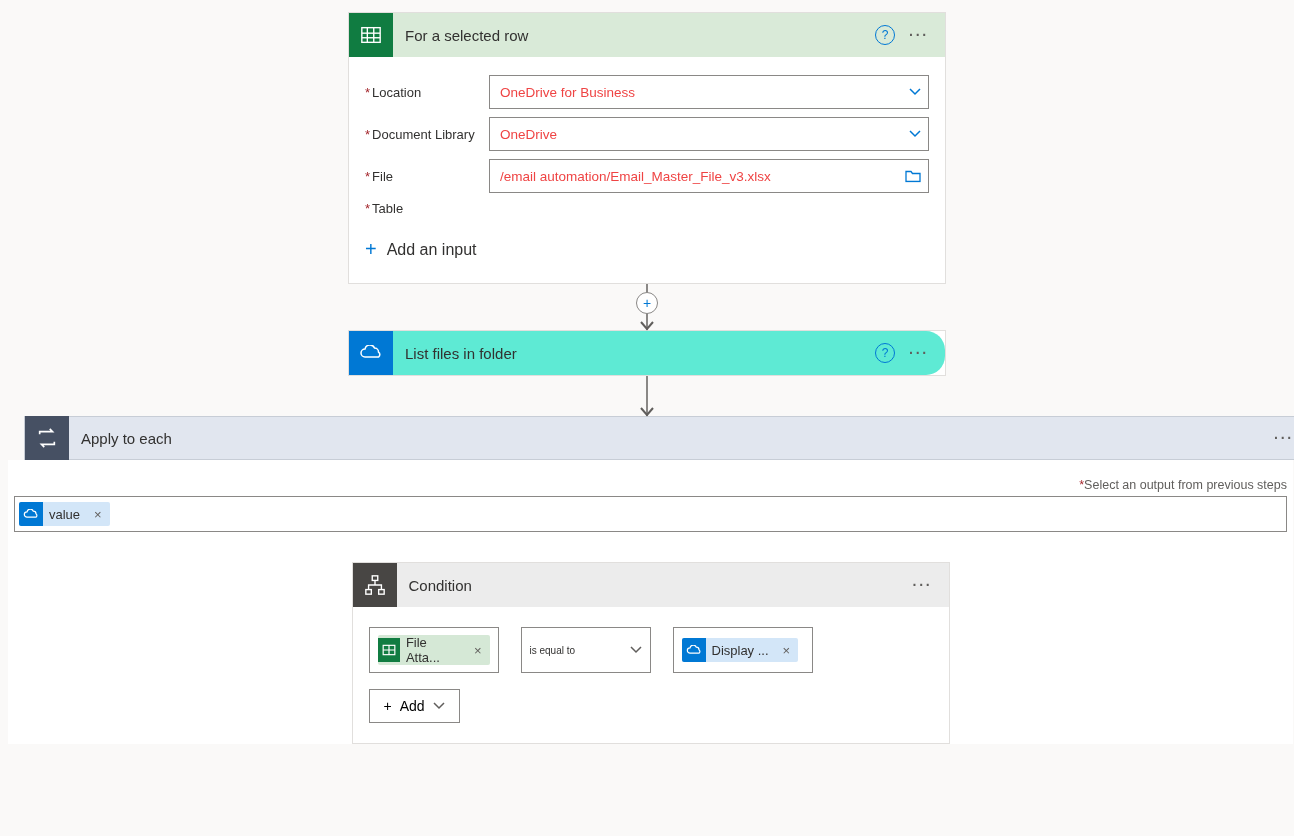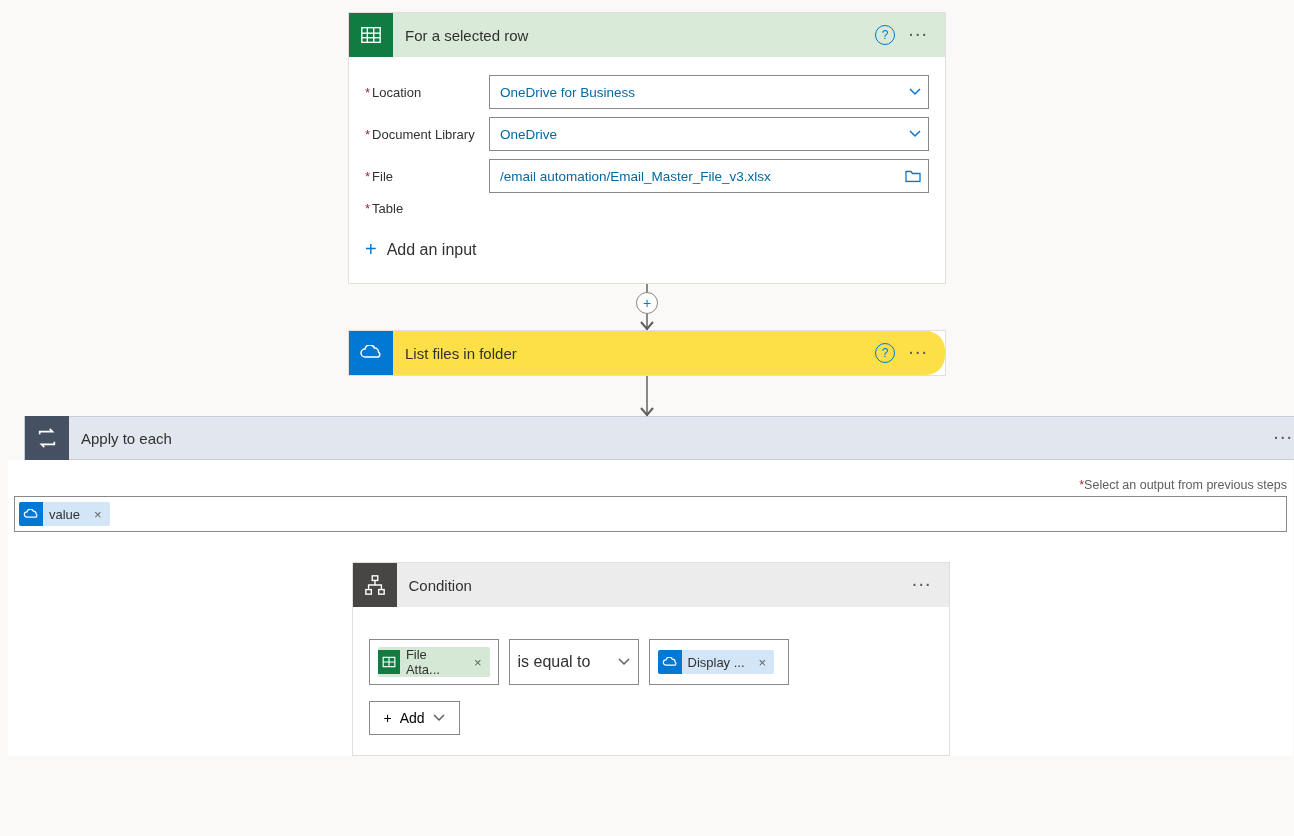--- a/index.html
+++ b/index.html
@@ -10,21 +10,21 @@
 .card-icon { width: 44px; height: 44px; display: flex; align-items: center; justify-content: center; flex-shrink: 0; }
 .card-title { flex: 1; padding-left: 12px; font-size: 15px; }
 .help-icon { width: 20px; height: 20px; border: 1.5px solid #0078d4; border-radius: 50%; display: flex; align-items: center; justify-content: center; color: #0078d4; font-size: 12px; margin-right: 10px; cursor: pointer; }
 .more-icon { cursor: pointer; padding: 4px; letter-spacing: 2px; color: #605e5c; font-weight: bold; }
 
 .card-body { padding: 10px 16px 18px; }
 .form-row { display: flex; align-items: center; margin: 8px 0; }
 .form-label { width: 124px; font-size: 13px; color: #323130; }
 .form-label .req { color: #a4262c; margin-right: 2px; }
 .form-input-wrap { flex: 1; position: relative; }
-.form-input { width: 100%; height: 34px; border: 1px solid #8a8886; padding: 0 36px 0 10px; font-size: 13.5px; color: #0369a1; background: #fff; }
+.form-input { width: 100%; height: 34px; border: 1px solid #8a8886; padding: 0 36px 0 10px; font-size: 13.5px; color: #ef4444; background: #fff; }
 .input-end-icon { position: absolute; right: 8px; top: 50%; transform: translateY(-50%); }
 .chev-down { width: 12px; height: 12px; }
 
 .add-input-btn { display: flex; align-items: center; gap: 10px; margin-top: 18px; color: #323130; cursor: pointer; padding: 4px 0; font-size: 16px; }
 .plus-icon { color: #0078d4; font-size: 20px; font-weight: 300; }
 
 .connector-zone { width: 598px; margin: 0 auto; position: relative; height: 46px; }
 .connector-line { position: absolute; left: 50%; top: 0; bottom: 0; width: 2px; background: #8a8886; transform: translateX(-50%); }
 .connector-arrow { position: absolute; left: 50%; bottom: -1px; transform: translateX(-50%); }
 .add-step-btn { position: absolute; left: 50%; top: 8px; transform: translateX(-50%); width: 22px; height: 22px; border-radius: 50%; background: #fff; border: 1px solid #8a8886; display: flex; align-items: center; justify-content: center; color: #0078d4; font-size: 14px; cursor: pointer; z-index: 2; }
@@ -45,24 +45,24 @@
 .token-text { padding: 0 6px; }
 .token-x { padding: 0 8px; cursor: pointer; color: #605e5c; }
 
 .token-green { background: #d5e8d6; }
 .token-green .token-ico { background: #107c41; }
 .token-blue .token-ico { background: #0078d4; }
 
 .cond-card { width: 598px; margin: 30px auto 0; background: #fff; border: 1px solid #e1dfdd; }
 .cond-header { background: #ececec; }
 .cond-body { padding: 20px 16px; }
-.cond-row { display: flex; gap: 10px; margin-top: 12px; }
+.cond-row { display: flex; gap: 22px; }
 .cond-cell { border: 1px solid #8a8886; height: 46px; display: flex; align-items: center; padding: 0 8px; }
 .cond-left { width: 130px; }
-.cond-mid { width: 130px; justify-content: space-between; font-size: 16px; text-align: center; }
+.cond-mid { width: 130px; justify-content: space-between; font-size: 10px; text-align: center; }
 .cond-right { width: 140px; }
 .add-btn { margin-top: 16px; border: 1px solid #8a8886; background: #fff; height: 34px; padding: 0 14px; display: inline-flex; align-items: center; gap: 8px; cursor: pointer; font-size: 14px; }
 
 .folder-icon { width: 16px; height: 13px; }
 
 svg { display: block; }
 </style>
 </head>
 <body>
 
@@ -131,21 +131,21 @@
   <div class="connector-line"></div>
   <div class="add-step-btn">+</div>
   <div class="connector-arrow">
       <svg width="14" height="10" viewBox="0 0 14 10">
         <path d="M1 1 L7 8 L13 1" stroke="#605e5c" stroke-width="2" fill="none"></path>
       </svg>
     </div>
 </div>
 
 <div class="card">
-  <div class="card-header" style="background:#fde047;border-radius:19px;">
+  <div class="card-header" style="background:#5eead4;border-radius:19px;">
     <div class="card-icon" style="background:#0078d4;">
       <svg width="24" height="16" viewBox="0 0 24 16">
           <path d="M6 12 a4 4 0 0 1 0-8 a5 5 0 0 1 9.5-1 a4 4 0 0 1 4 4 a3 3 0 0 1 0 5 z" fill="none" stroke="#fff" stroke-width="1.5"></path>
         </svg>
     </div>
     <div class="card-title">List files in folder</div>
     <div class="help-icon">?</div>
     <div class="more-icon">···</div>
   </div>
 </div>

